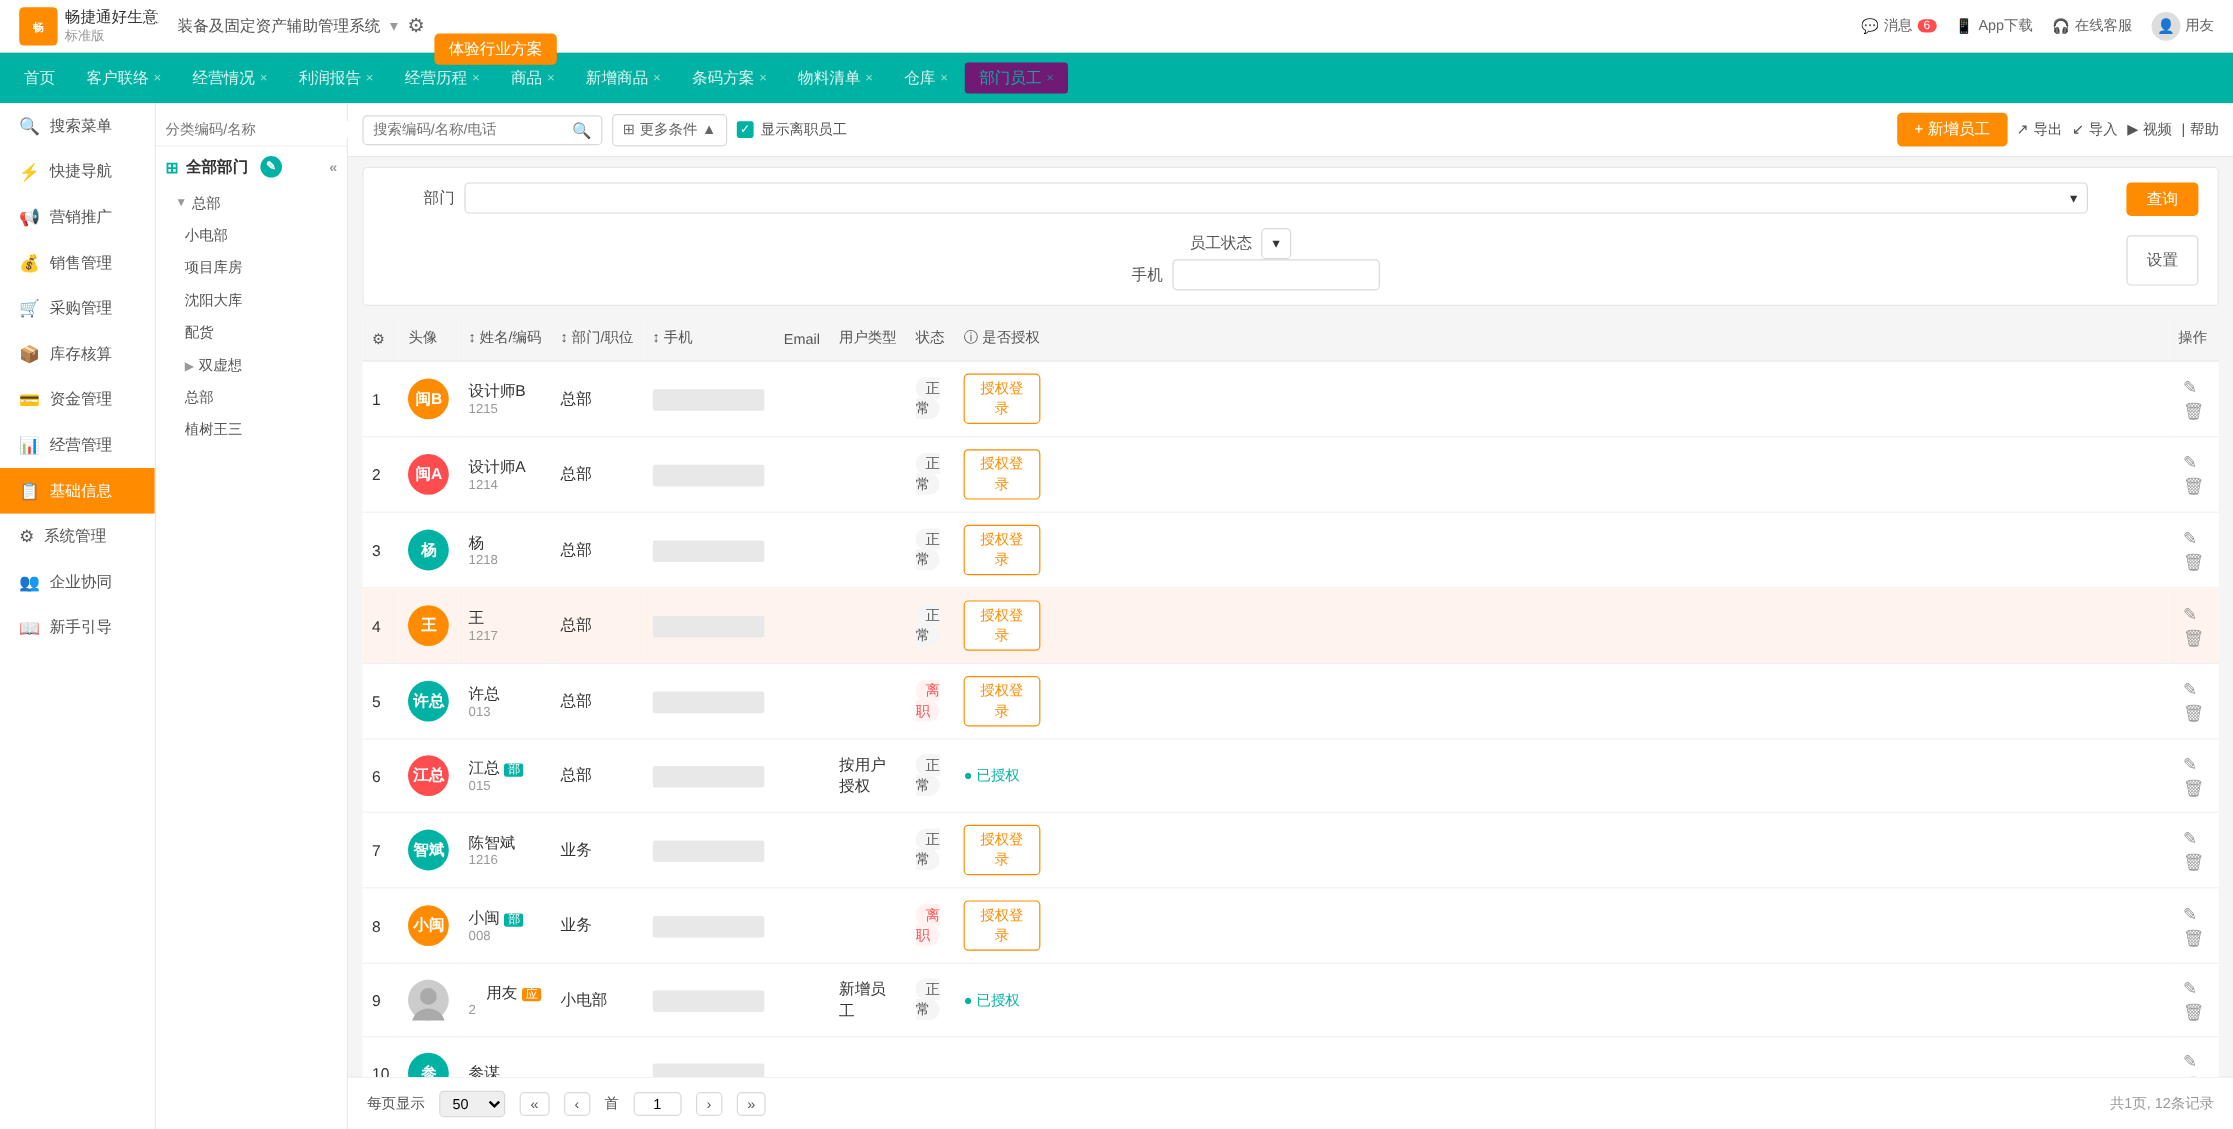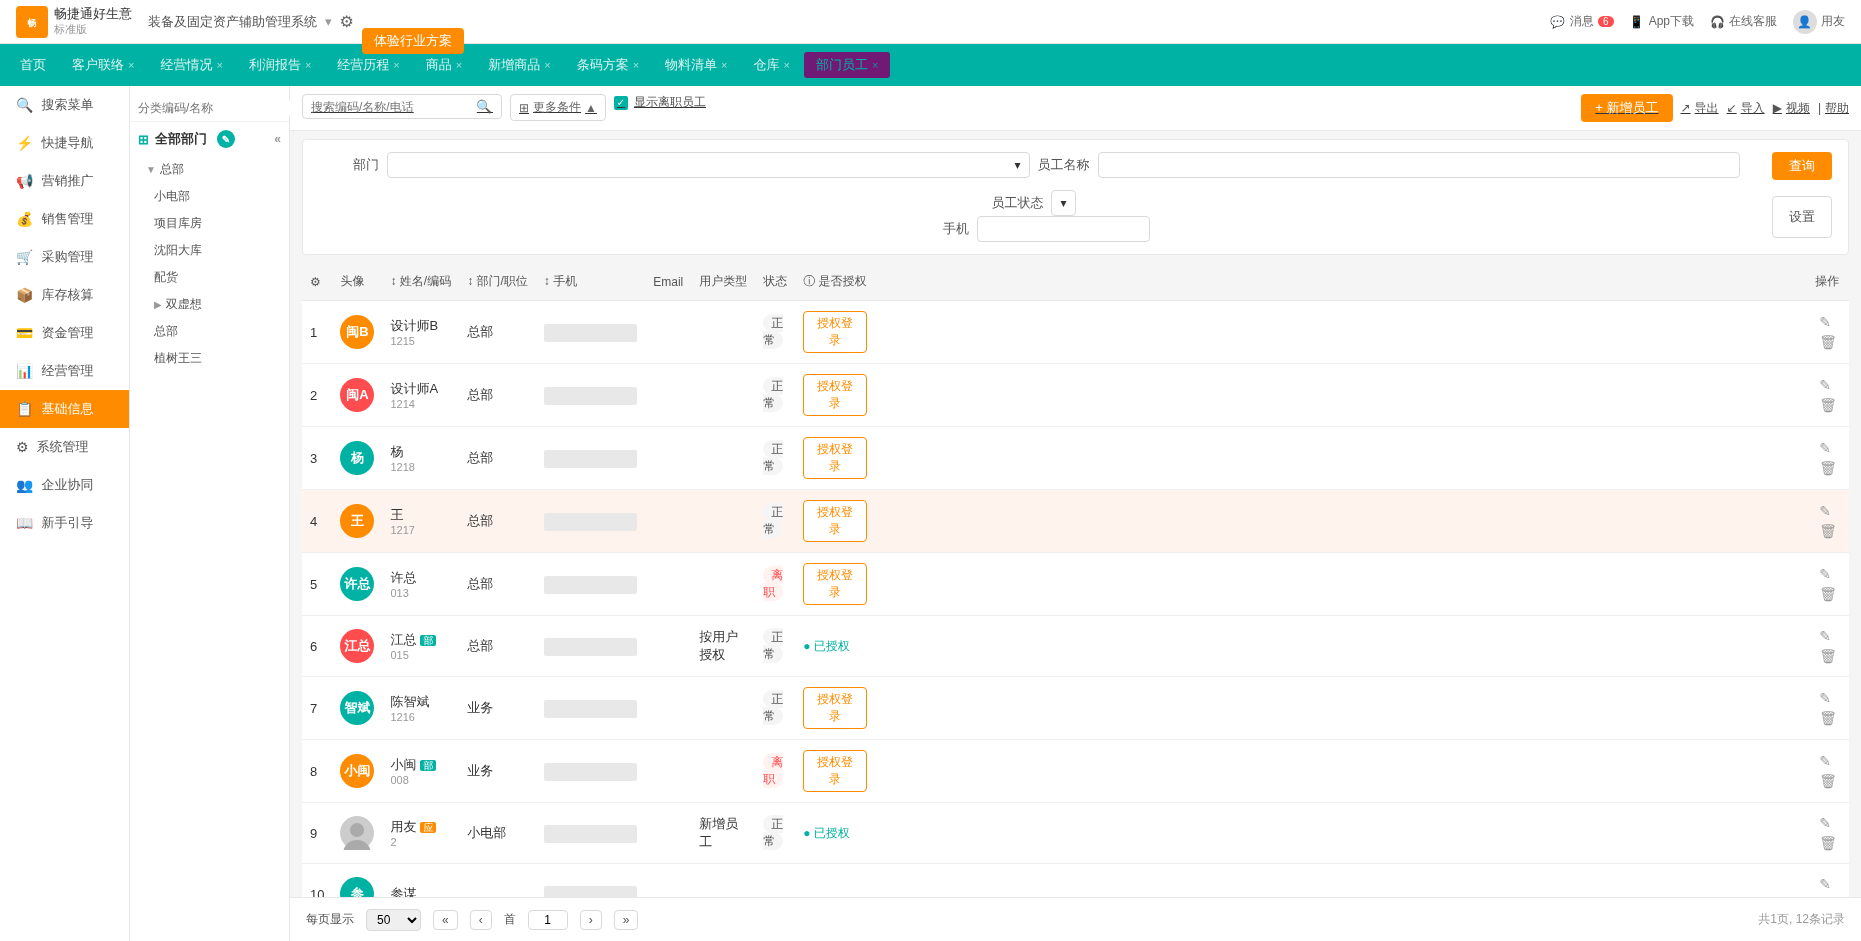--- a/index.html
+++ b/index.html
@@ -123,23 +123,22 @@
 
     
     .employee-area { flex: 1; display: flex; flex-direction: column; overflow: hidden; }
 
     
     .emp-toolbar {
       background: #fff;
       border-bottom: 1px solid #e8e8e8;
       padding: 8px 12px;
       display: flex;
-      align-items: flex-start;
+      align-items: center;
       gap: 8px;
-      text-decoration: underline;
     }
     .search-box {
       display: flex;
       align-items: center;
       border: 1px solid #d9d9d9;
       border-radius: 4px;
       padding: 4px 8px;
       gap: 6px;
       width: 200px;
     }
@@ -484,24 +483,20 @@
           <div style="display:flex;gap:16px;align-items:flex-start;">
             <div style="flex:1;">
               <div class="filter-row">
                 <div class="filter-field">
                   <span class="filter-label">部门</span>
                   <div class="filter-select">
                     <span></span>
                     <span>▾</span>
                   </div>
                 </div>
-                <div class="filter-field">
-                  <span class="filter-label">员工名称</span>
-                  <input class="filter-input" type="text" style="">
-                </div>
               </div>
               <div class="filter-row">
                 <div class="filter-field">
                   <span class="filter-label">员工状态</span>
                   <div class="filter-select">
                     <span></span>
                     <span>▾</span>
                   </div>
                 </div>
                 <div class="filter-field">
@@ -708,21 +703,21 @@
                   <td>9</td>
                   <td>
                     <div class="avatar" style="background:#ccc;">
                       <svg width="34" height="34" viewBox="0 0 34 34">
                         <circle cx="17" cy="14" r="7" fill="#aaa"></circle>
                         <circle cx="17" cy="38" r="14" fill="#aaa"></circle>
                       </svg>
                     </div>
                   </td>
                   <td>
-                    <div style="font-size:13px;color:#333;">用友<span class="user-tag">应</span></div>
+                    <div style="font-size:13px;color:#333;text-align:right;">用友<span class="user-tag">应</span></div>
                     <div style="font-size:11px;color:#999;">2</div>
                   </td>
                   <td><span>小电部</span></td>
                   <td><span class="phone-blur">00000000</span></td>
                   <td></td>
                   <td><span>新增员工</span></td>
                   <td><span class="status-normal">正常</span></td>
                   <td><span class="authorized-dot">● 已授权</span></td>
                   <td></td>
                   <td>

